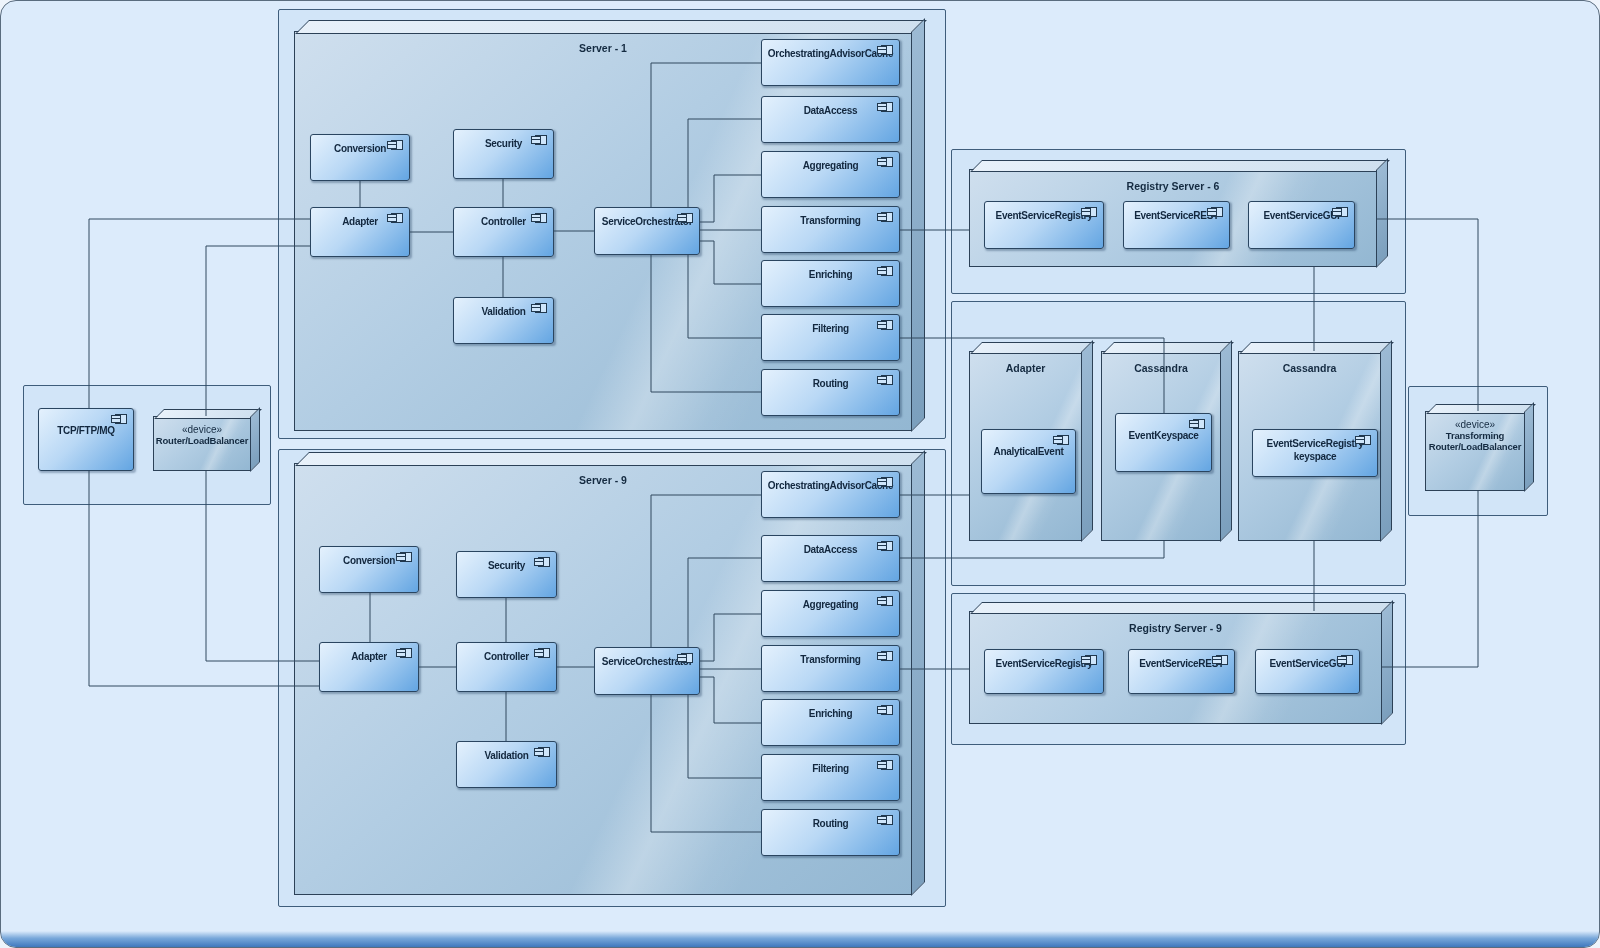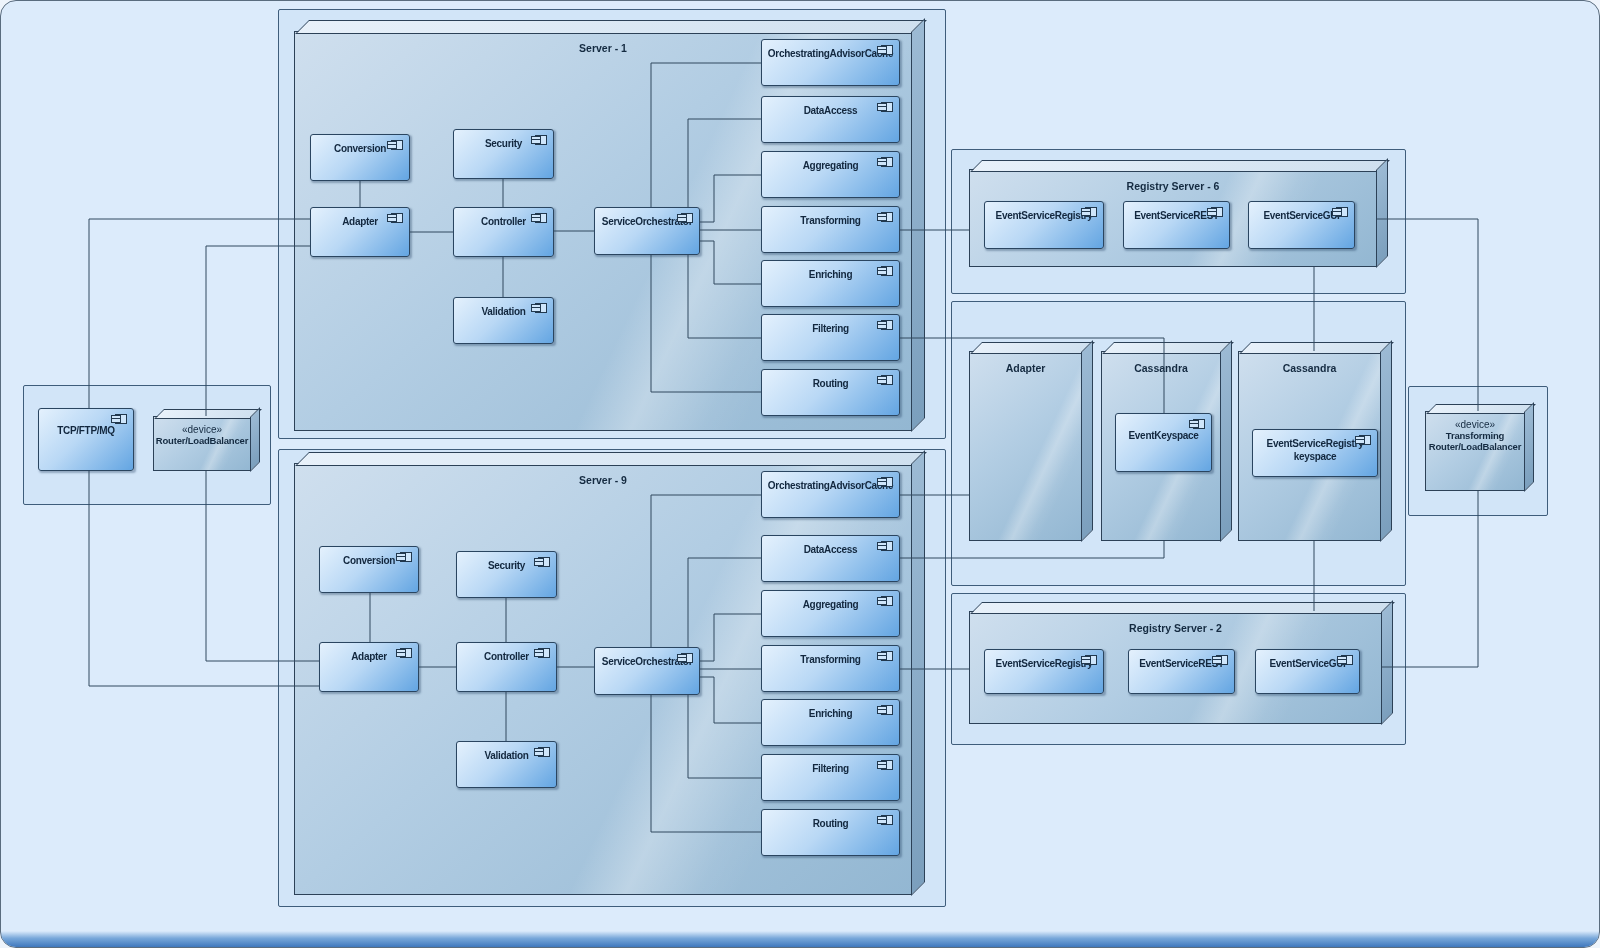--- a/index.html
+++ b/index.html
@@ -64,21 +64,21 @@
   <div class="node3d" style="--d:12px;left:293px;top:30px;width:618px;height:400px">
     <span class="ntitle">Server - 1</span>
   </div>
   <div class="node3d" style="--d:12px;left:293px;top:462px;width:618px;height:432px">
     <span class="ntitle">Server - 9</span>
   </div>
   <div class="node3d" style="--d:10px;left:968px;top:168px;width:408px;height:98px">
     <span class="ntitle">Registry Server - 6</span>
   </div>
   <div class="node3d" style="--d:10px;left:968px;top:610px;width:413px;height:113px">
-    <span class="ntitle">Registry Server - 2</span>
+    <span class="ntitle">Registry Server - 9</span>
   </div>
   <div class="node3d" style="--d:10px;left:968px;top:350px;width:113px;height:190px">
     <span class="ntitle">Adapter</span>
   </div>
   <div class="node3d" style="--d:10px;left:1100px;top:350px;width:120px;height:190px">
     <span class="ntitle">Cassandra</span>
   </div>
   <div class="node3d" style="--d:10px;left:1237px;top:350px;width:143px;height:190px">
     <span class="ntitle">Cassandra</span>
   </div>
@@ -228,20 +228,24 @@
     </div>
   <div class="comp" style="left:1127px;top:648px;width:107px;height:45px">
     <span class="clabel">EventServiceREST</span>
       <span class="cicon"></span>
     </div>
   <div class="comp" style="left:1254px;top:648px;width:105px;height:45px">
     <span class="clabel">EventServiceGUI</span>
       <span class="cicon"></span>
     </div>
 
+  <div class="comp" style="left:980px;top:428px;width:95px;height:65px">
+    <span class="clabel mid">AnalyticalEvent</span>
+      <span class="cicon"></span>
+    </div>
   <div class="comp" style="left:1114px;top:412px;width:97px;height:59px">
     <span class="clabel mid">EventKeyspace</span>
       <span class="cicon"></span>
     </div>
   <div class="comp" style="left:1251px;top:428px;width:126px;height:48px">
     <span class="clabel two"><span>EventServiceRegistry</span><br><span>keyspace</span></span>
     <span class="cicon"></span>
     </div>
 
   <svg class="wires" viewBox="0 0 1600 948" xmlns="http://www.w3.org/2000/svg">

